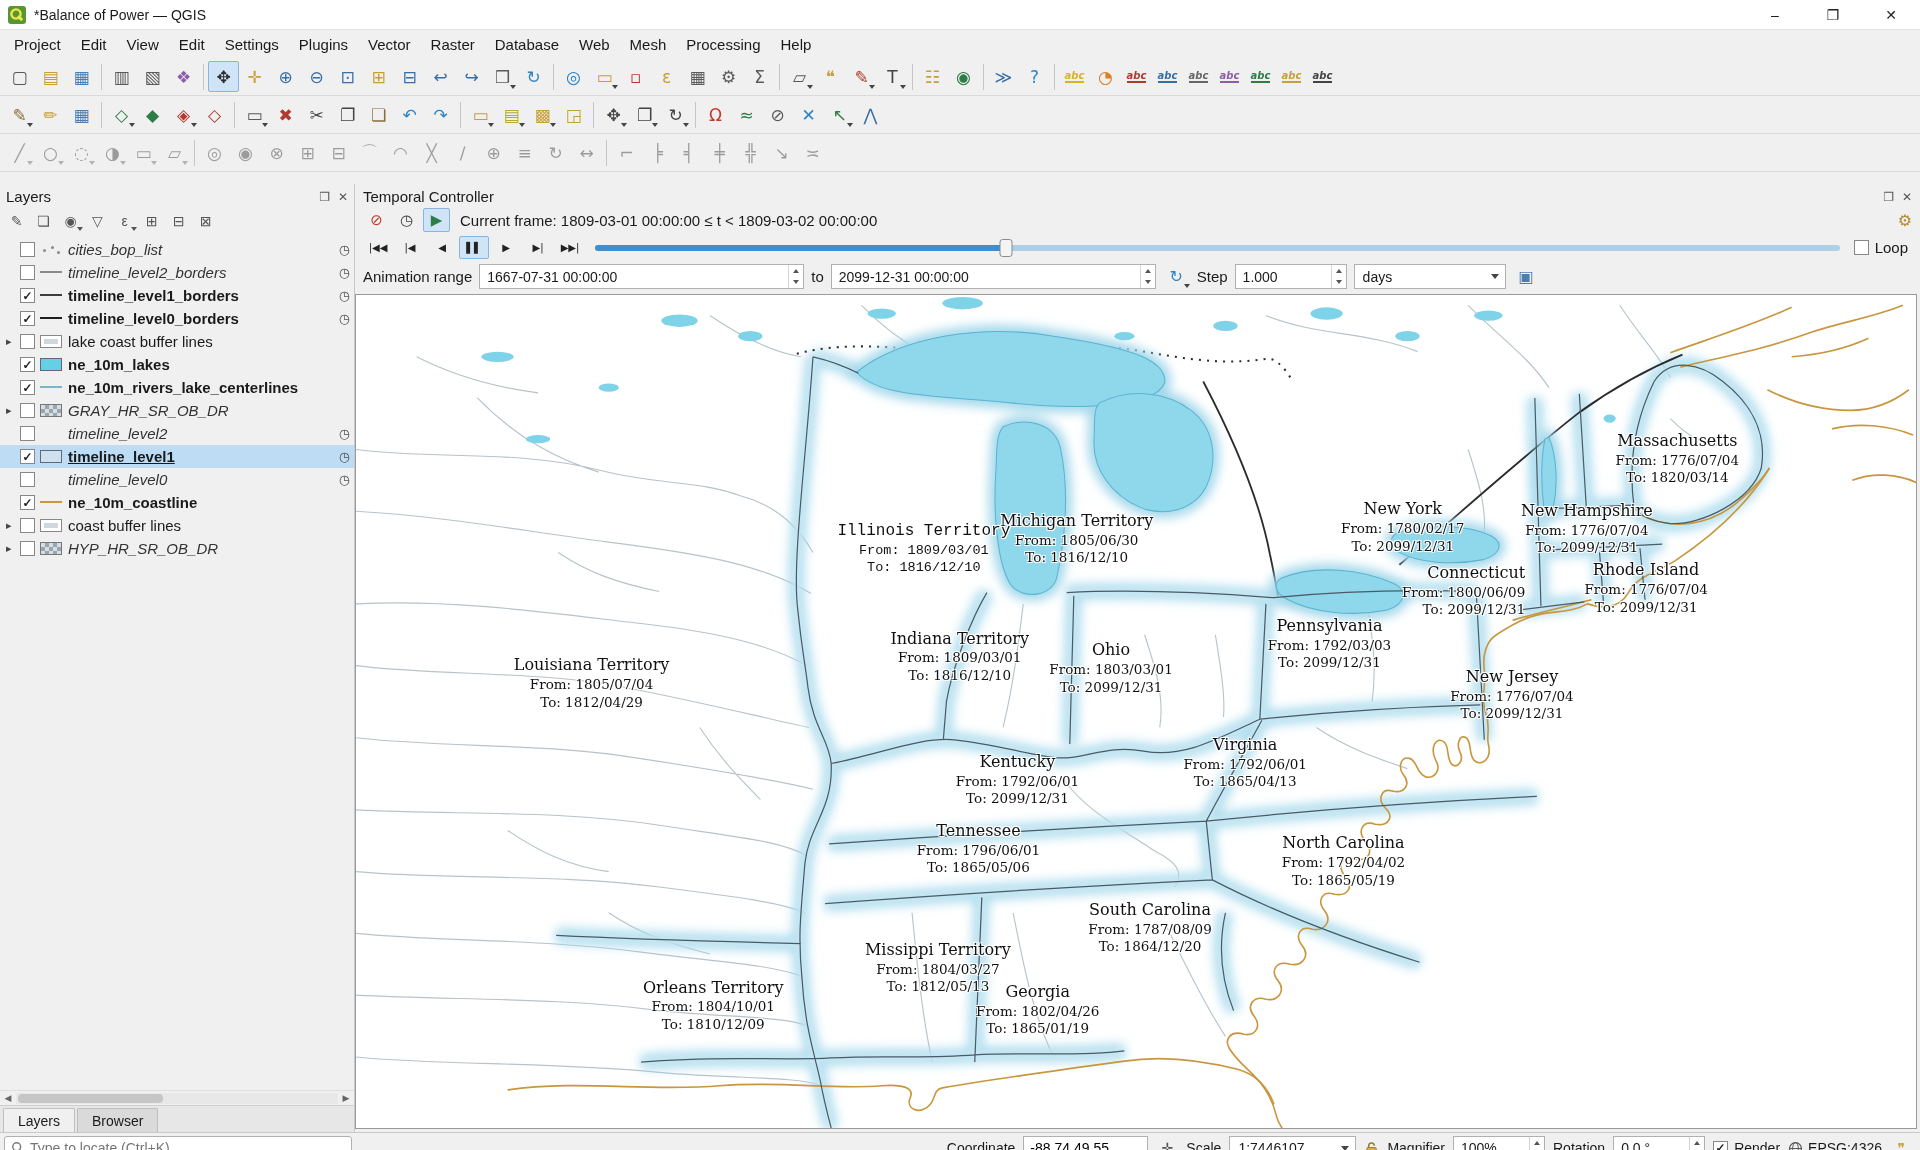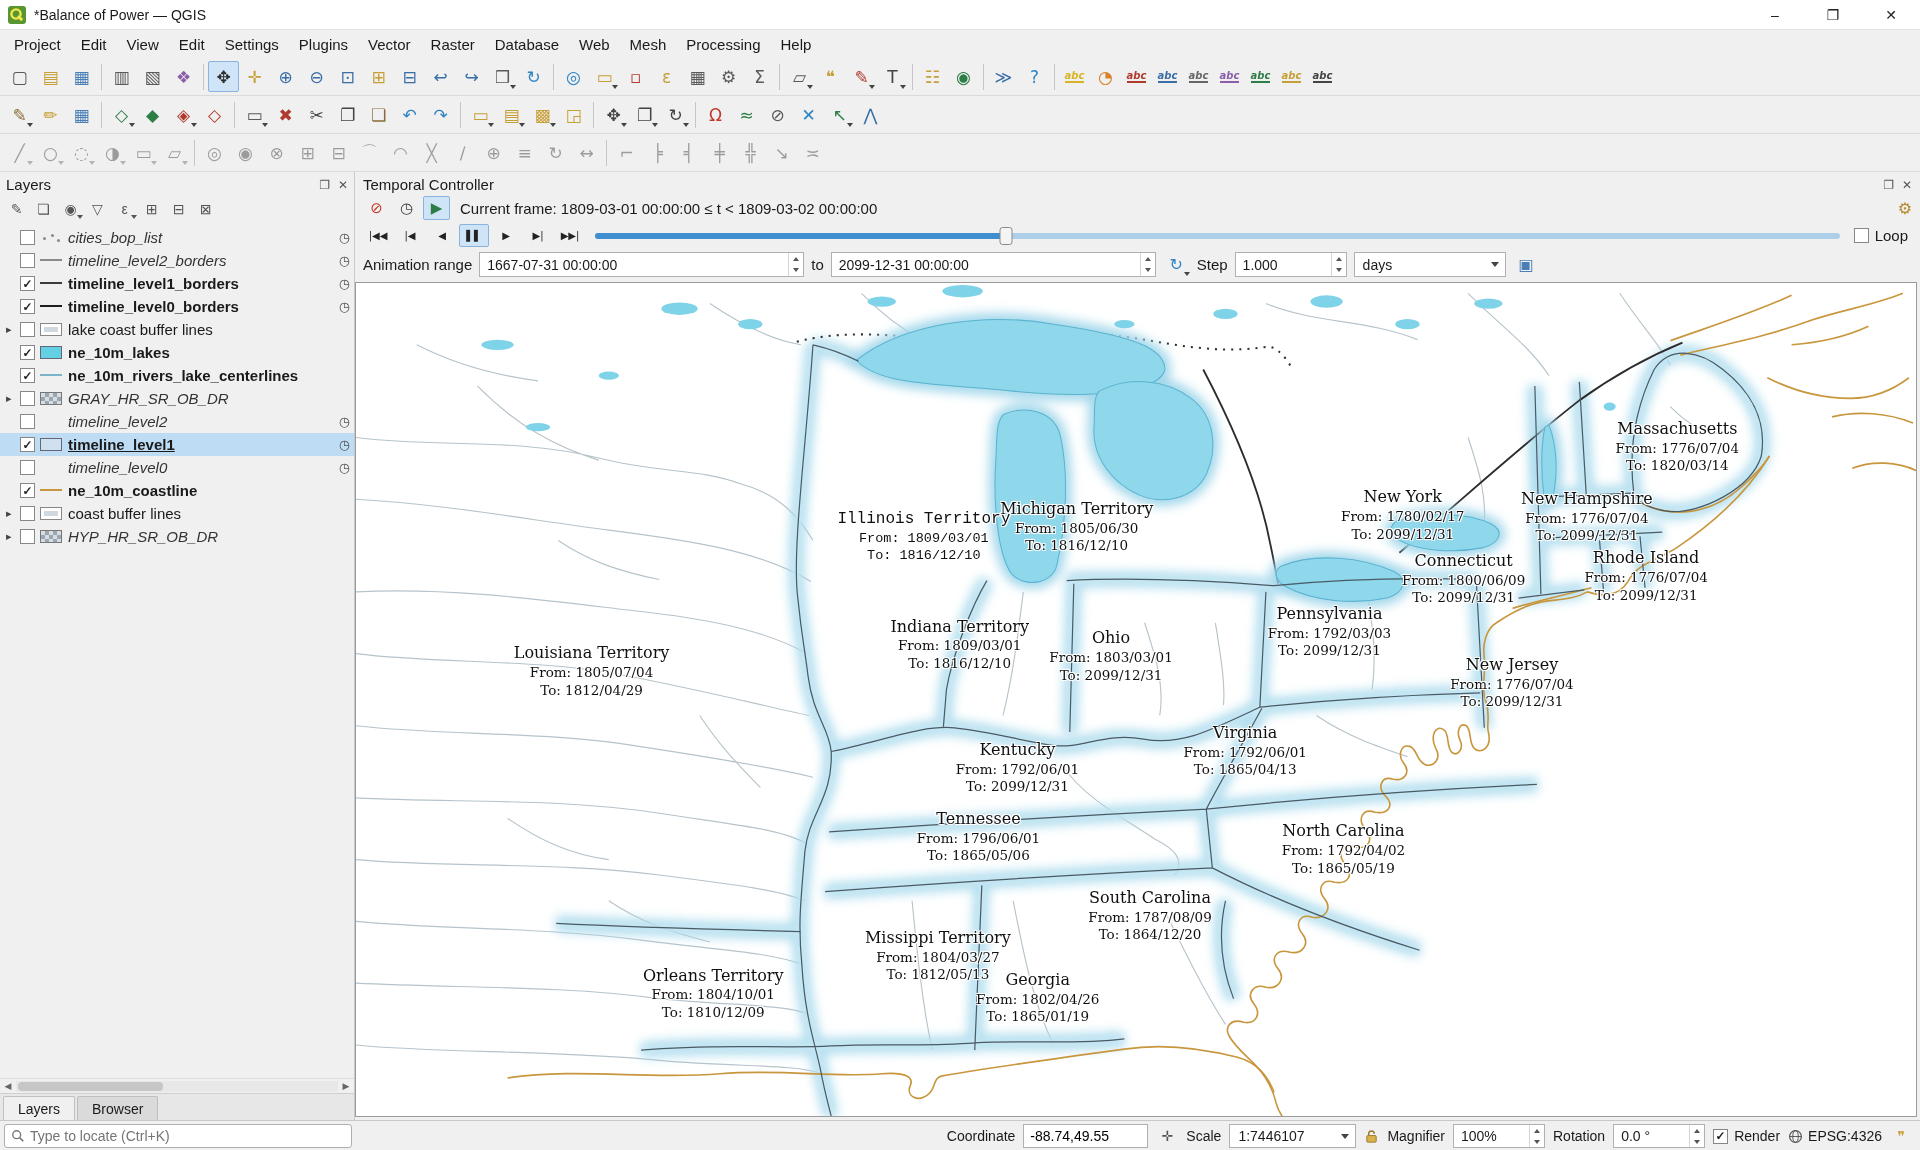--- a/index.html
+++ b/index.html
@@ -20,21 +20,21 @@
   .toolbar{display:flex;align-items:center;padding:2px 4px;background:#f0f0f0;border-bottom:1px solid #dadada;height:38px;flex-wrap:nowrap;overflow:hidden;}
   .tb-btn{width:31px;height:31px;display:flex;align-items:center;justify-content:center;font-size:17px;position:relative;border:1px solid transparent;font-family:"DejaVu Sans",sans-serif;flex:none;}
   .tb-btn.active{background:#cfe4f7;border:1px solid #8ab4dd;border-radius:2px;}
   .tb-btn.disabled{opacity:.35;}
   .tb-btn .dd{position:absolute;right:1px;bottom:2px;width:0;height:0;border-left:3px solid transparent;border-right:3px solid transparent;border-top:4px solid #444;}
   .tb-btn.abc{font-size:10px;font-weight:bold;font-style:italic;}
   .tb-btn.abc .glyph{border-bottom:2px solid;}
   .tb-sep{width:1px;height:26px;background:#c6c6c6;margin:0 4px;flex:none;}
 
   
-  .main{display:flex;height:948px;}
+  .main{display:flex;height:948px;margin-top:12px;}
   .left-panel{width:355px;display:flex;flex-direction:column;background:#f0f0f0;border-right:1px solid #c9c9c9;}
   .panel-header{display:flex;align-items:center;padding:4px 6px 2px;font-size:15px;}
   .panel-hbtns{margin-left:auto;display:flex;gap:8px;color:#555;font-size:12px;}
   .layers-toolbar{display:flex;gap:2px;padding:2px 4px;align-items:center;}
   .lt-btn{width:25px;height:24px;font-size:14px;color:#555;display:flex;align-items:center;justify-content:center;position:relative;}
   .lt-btn .dd{position:absolute;right:0;bottom:2px;width:0;height:0;border-left:3px solid transparent;border-right:3px solid transparent;border-top:4px solid #555;}
   .layer-tree{flex:1;overflow:hidden;padding-top:3px;}
   .layer-row{display:flex;align-items:center;height:23px;padding:0 4px 0 6px;font-size:15px;white-space:nowrap;}
   .layer-row.selected{background:#bfdcf5;}
   .lr-exp{width:14px;color:#444;font-size:11px;flex:none;}
@@ -1122,21 +1122,21 @@
             <div class="terr-date">From: 1780/02/17</div>
             <div class="terr-date">To: 2099/12/31</div>
           </div>
 
           <div class="terr" style="left: 62.4%; top: 41.9%;">
             <div class="terr-name">Pennsylvania</div>
             <div class="terr-date">From: 1792/03/03</div>
             <div class="terr-date">To: 2099/12/31</div>
           </div>
 
-          <div class="terr" style="left: 71%; top: 35.5%;">
+          <div class="terr" style="left: 71%; top: 35.5%; text-align: right;">
             <div class="terr-name">Connecticut</div>
             <div class="terr-date">From: 1800/06/09</div>
             <div class="terr-date">To: 2099/12/31</div>
           </div>
 
           <div class="terr" style="left: 78.9%; top: 28.1%;">
             <div class="terr-name">New Hampshire</div>
             <div class="terr-date">From: 1776/07/04</div>
             <div class="terr-date">To: 2099/12/31</div>
           </div>

